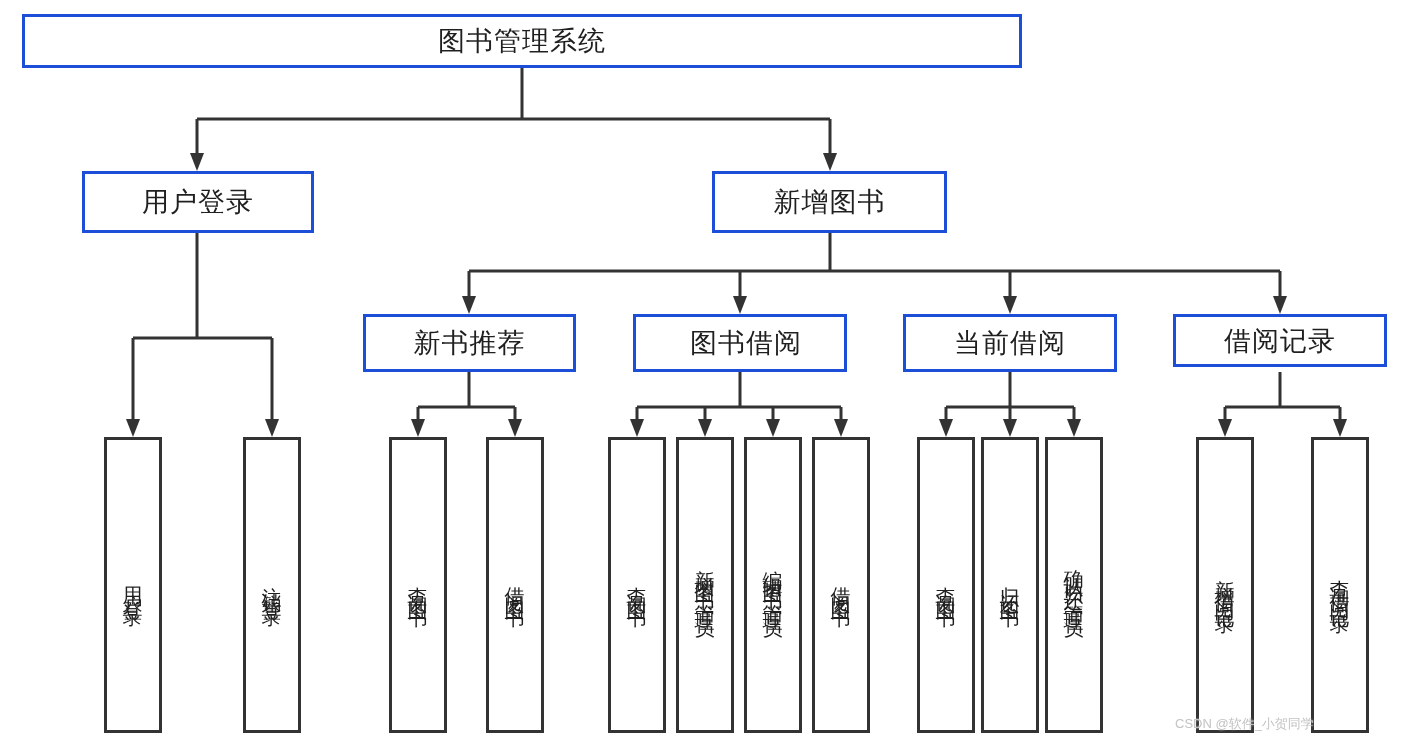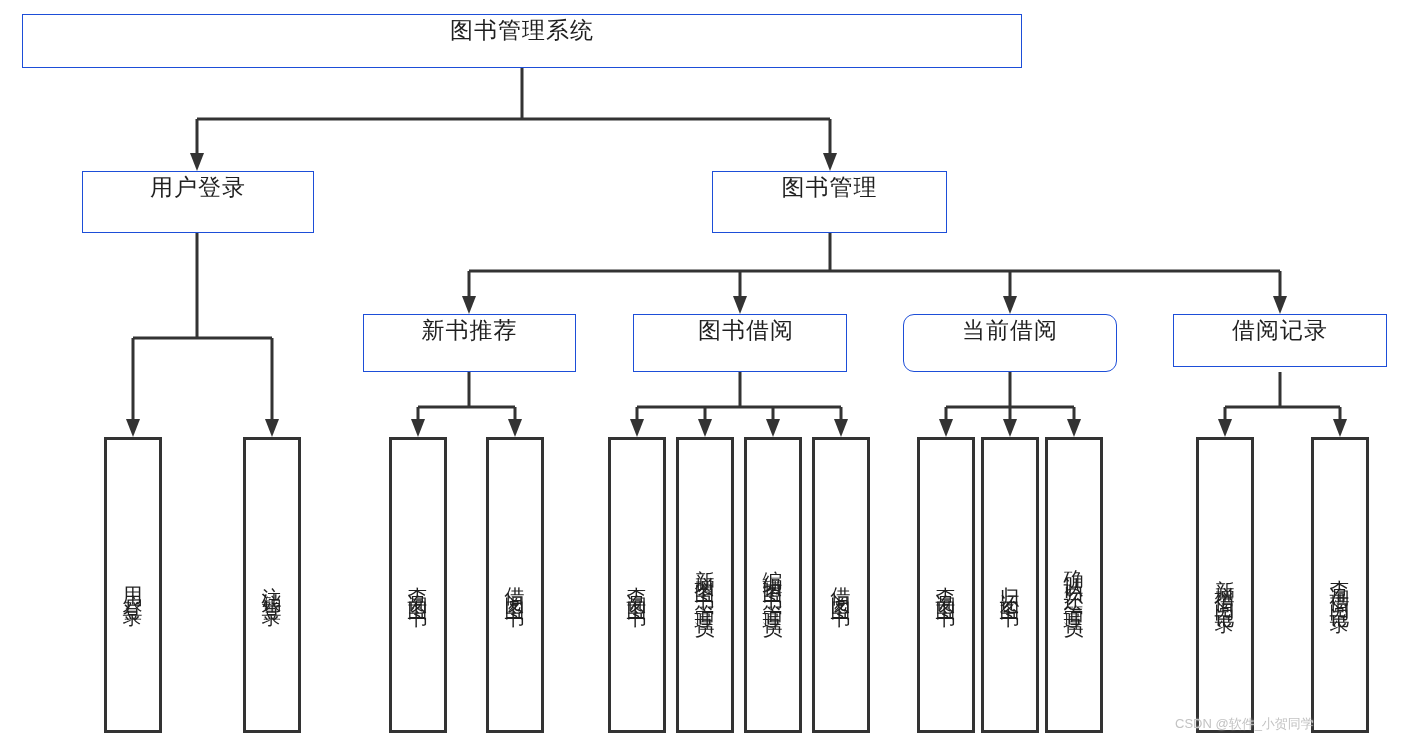--- a/index.html
+++ b/index.html
@@ -16,26 +16,26 @@
     overflow: hidden;
   }
   #connectors {
     position: absolute;
     left: 0; top: 0;
     width: 1405px; height: 747px;
   }
   .hbox {
     position: absolute;
     box-sizing: border-box;
-    border: 1px solid #1d4ed8;
+    border: 3px solid #1d4ed8;
     background: #ffffff;
     display: flex;
-    align-items: flex-start;
+    align-items: center;
     justify-content: center;
-    font-size: 23px;
+    font-size: 27px;
     color: #1f1f1f;
     letter-spacing: 1px;
     z-index: 2;
   }
   .vbox {
     position: absolute;
     box-sizing: border-box;
     width: 58px;
     height: 296px;
     top: 437px;
@@ -111,30 +111,30 @@
   </svg>
 
   <div class="hbox" style="left:22px; top:14px; width:1000px; height:54px;">
     <span>图书管理系统</span>
   </div>
 
   <div class="hbox" style="left:82px; top:171px; width:232px; height:62px;">
     <span>用户登录</span>
   </div>
   <div class="hbox" style="left:712px; top:171px; width:235px; height:62px;">
-    <span>图书管理</span>
+    <span>新增图书</span>
   </div>
 
   <div class="hbox" style="left:363px; top:314px; width:213px; height:58px;">
     <span>新书推荐</span>
   </div>
   <div class="hbox" style="left:633px; top:314px; width:214px; height:58px;padding-left:12px;">
     <span>图书借阅</span>
   </div>
-  <div class="hbox" style="left:903px; top:314px; width:214px; height:58px;border-radius:11px;">
+  <div class="hbox" style="left:903px; top:314px; width:214px; height:58px;">
     <span>当前借阅</span>
   </div>
   <div class="hbox" style="left:1173px; top:314px; width:214px; height:53px;">
     <span>借阅记录</span>
   </div>
 
   <div class="vbox" style="left:104px;">
     <span class="vtext">用户登录</span>
   </div>
   <div class="vbox" style="left:243px;">

